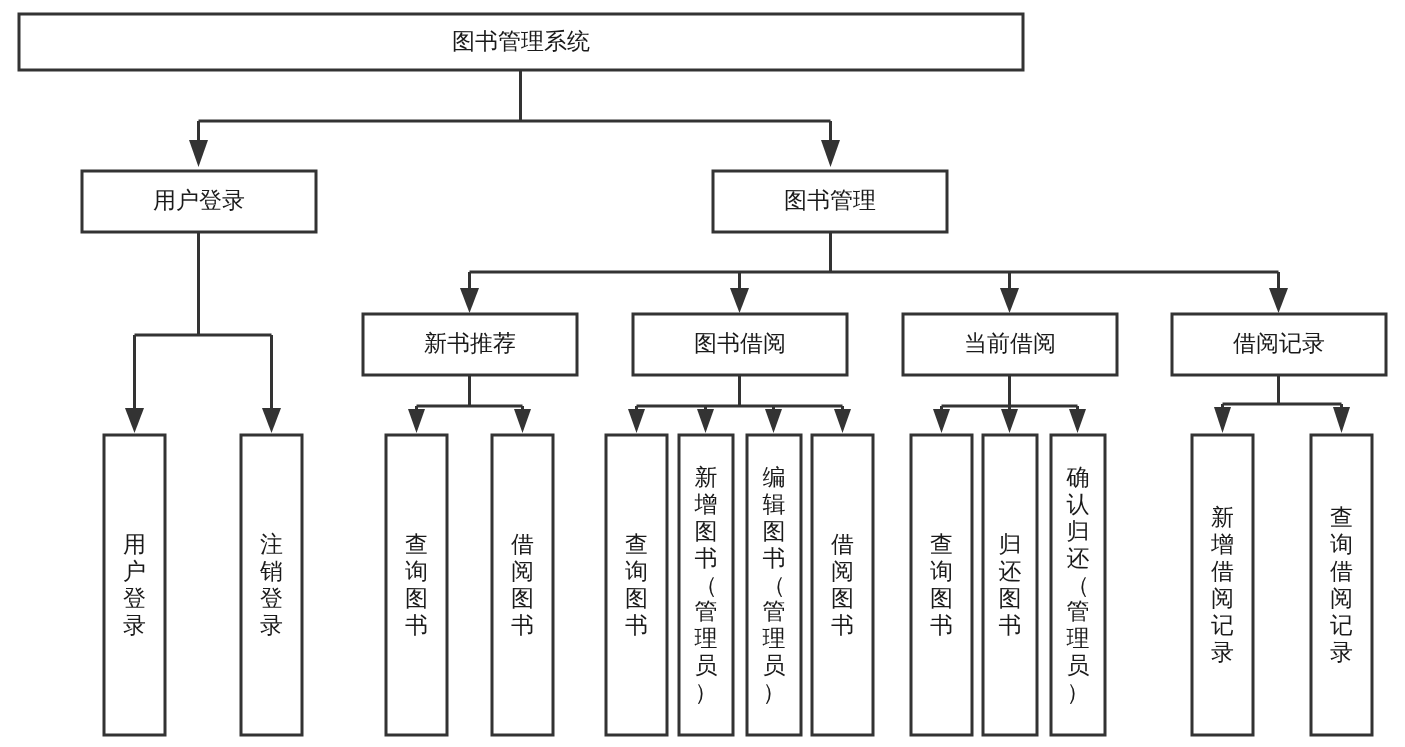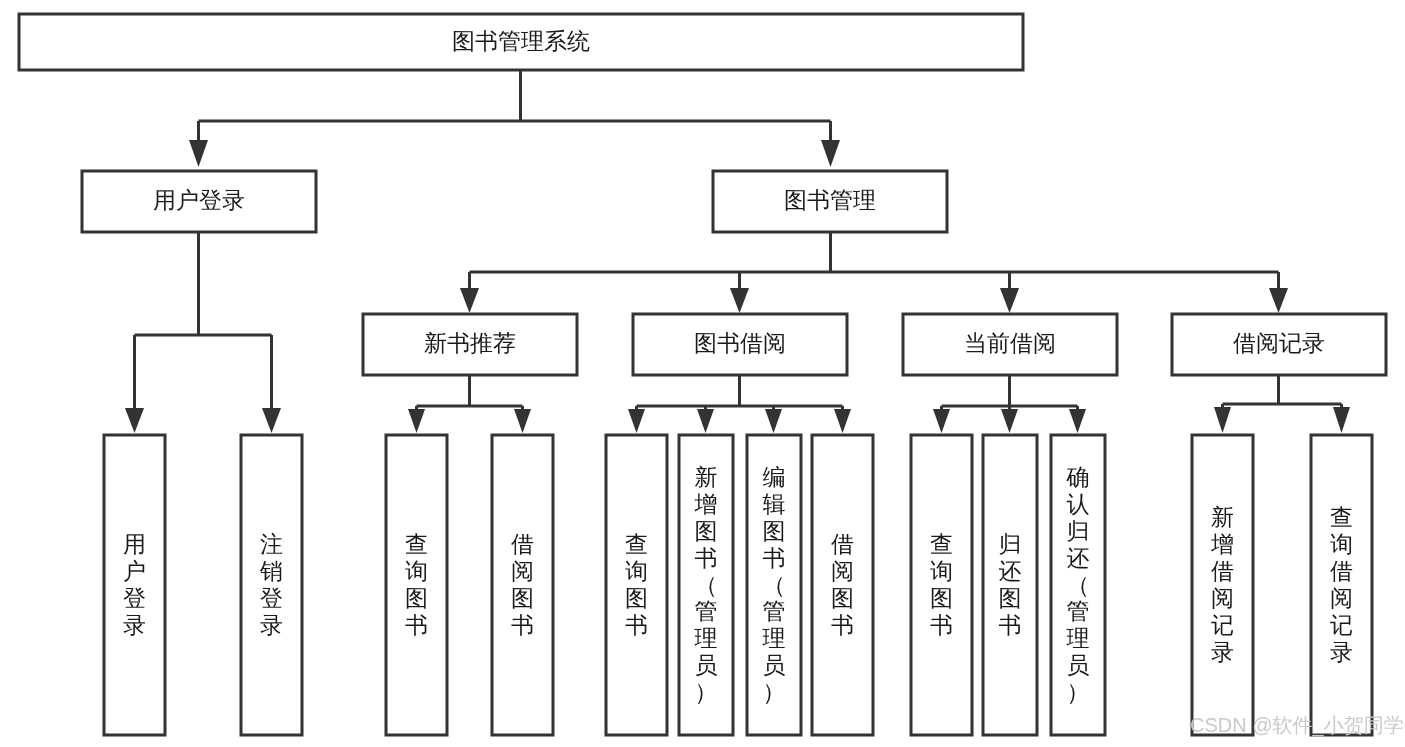--- a/index.html
+++ b/index.html
@@ -280,15 +280,14 @@
 阅
 记
 录</div>
   <div class="node-label-v" style="left:1311px; top:435px; width:61px; height:300px;">查
 询
 借
 阅
 记
 录</div>
 
-  <div class="watermark">CSDN @软件_小贺同学</div>
 
 </div>
 
 </body></html>

